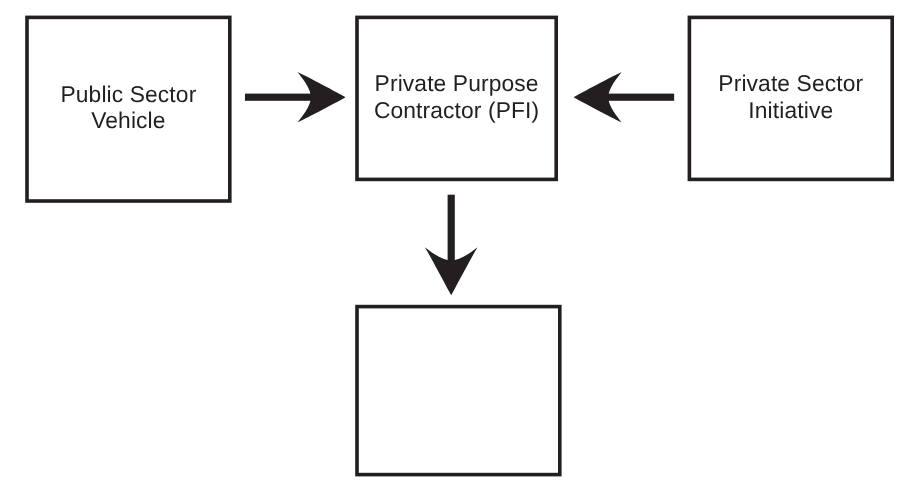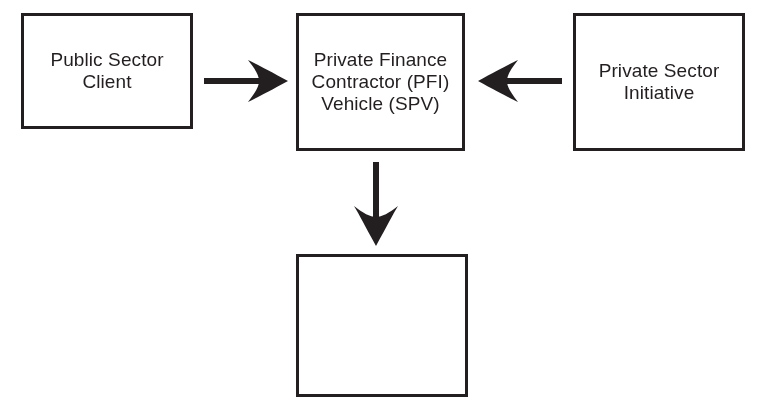--- a/index.html
+++ b/index.html
@@ -24,43 +24,42 @@
     display: flex;
     flex-direction: column;
     align-items: center;
     justify-content: center;
     text-align: center;
     font-size: 19px;
     line-height: 22px;
     letter-spacing: 0.1px;
   }
   .dbox span { display: block; white-space: nowrap; }
-  #box-public-client       { left: 21px;  top: 13px;  width: 172px; height: 116px; }
+  #box-public-client       { left: 21px;  top: 13px;  width: 172px; height: 156px; }
   #box-pfi-spv             { left: 296px; top: 13px;  width: 169px; height: 138px; }
   #box-private-contractor  { left: 573px; top: 13px;  width: 172px; height: 138px; text-align: center; }
   #box-building-service    { left: 296px; top: 254px; width: 172px; height: 143px; }
   .arrow { position: absolute; }
   #arrow-public-to-spv     { left: 204px; top: 60px;  }
   #arrow-contractor-to-spv { left: 478px; top: 60px;  }
   #arrow-spv-to-building   { left: 354px; top: 162px; }
 </style>
 </head>
 <body>
 
 <div class="canvas">
 
   <div class="dbox" id="box-public-client">
     <span>Public Sector</span>
-    <span>Client</span>
+    <span>Vehicle</span>
   </div>
 
   <div class="dbox" id="box-pfi-spv">
-    <span>Private Finance</span>
+    <span>Private Purpose</span>
     <span>Contractor (PFI)</span>
-    <span>Vehicle (SPV)</span>
   </div>
 
   <div class="dbox" id="box-private-contractor">
     <span>Private Sector</span>
     <span>Initiative</span>
   </div>
 
   <div class="dbox" id="box-building-service">
   </div>
 

